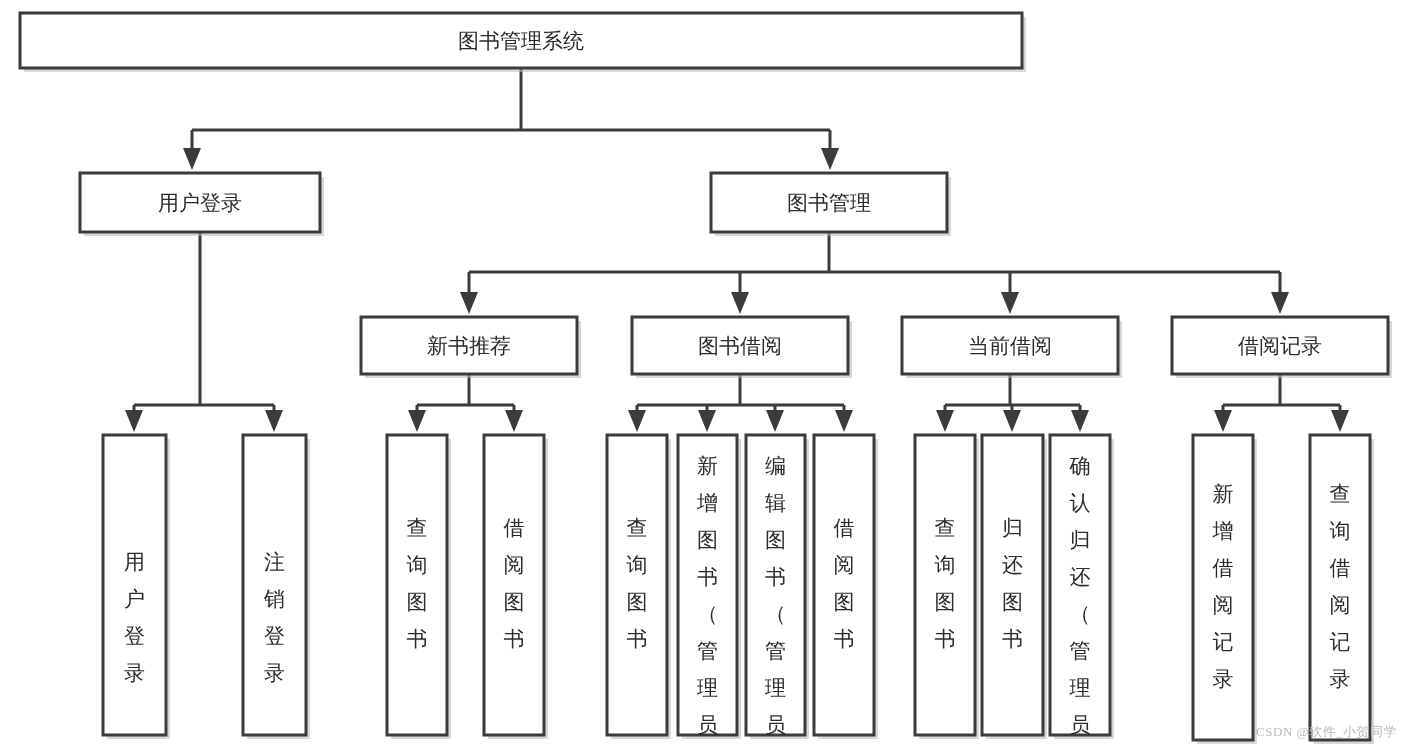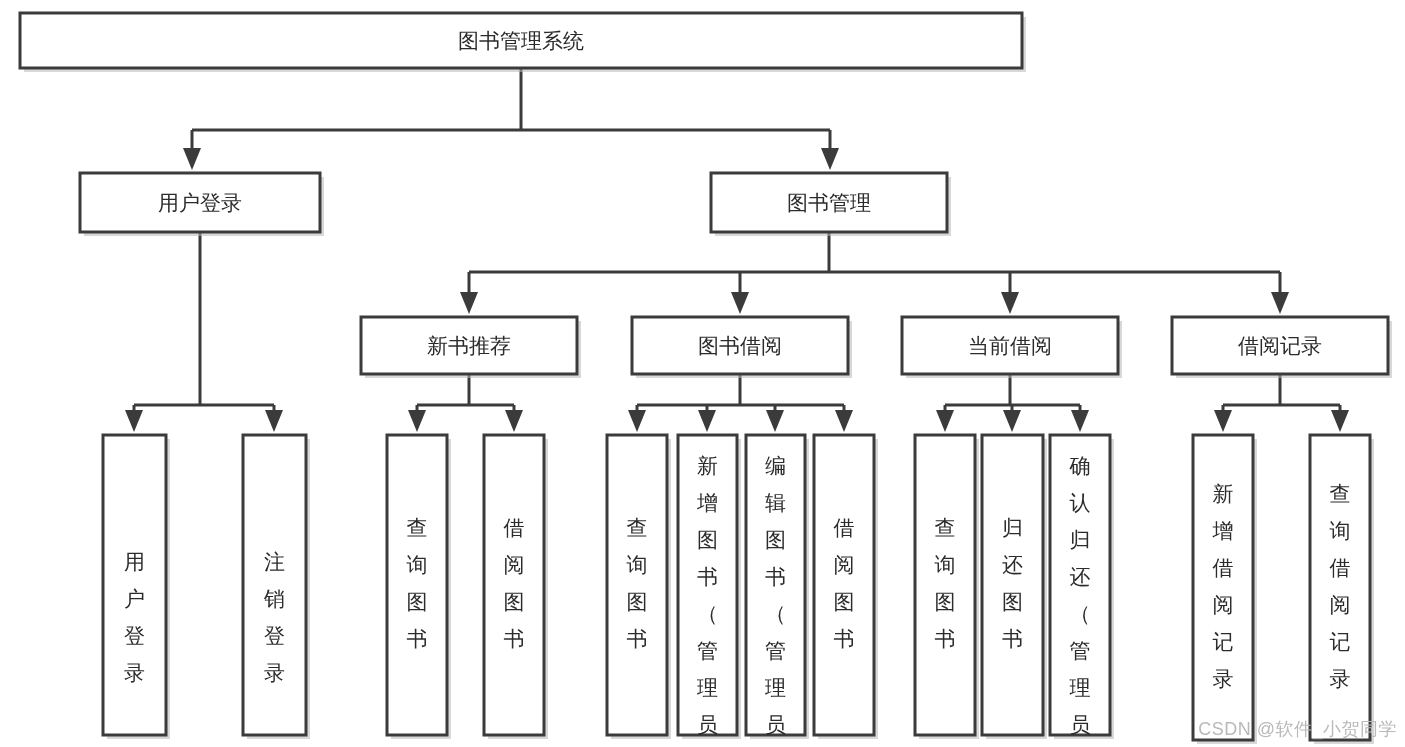--- a/index.html
+++ b/index.html
@@ -50,22 +50,22 @@
   .node-label-v {
     font-family: "DejaVu Sans", "Liberation Sans", sans-serif;
     font-size: 21px;
     fill: #2b2b2b;
     text-anchor: middle;
   }
   .watermark {
     position: absolute;
     right: 8px;
     bottom: 6px;
-    font-family: Liberation Sans, sans-serif;
-    font-size: 18px;
+    font-family: Liberation Serif, serif;
+    font-size: 13px;
     color: #b9b9b9;
     white-space: nowrap;
     letter-spacing: 0.5px;
     pointer-events: none;
   }
 </style>
 </head>
 <body>
 
 <svg id="diagram" viewBox="0 0 1405 747" xmlns="http://www.w3.org/2000/svg">

